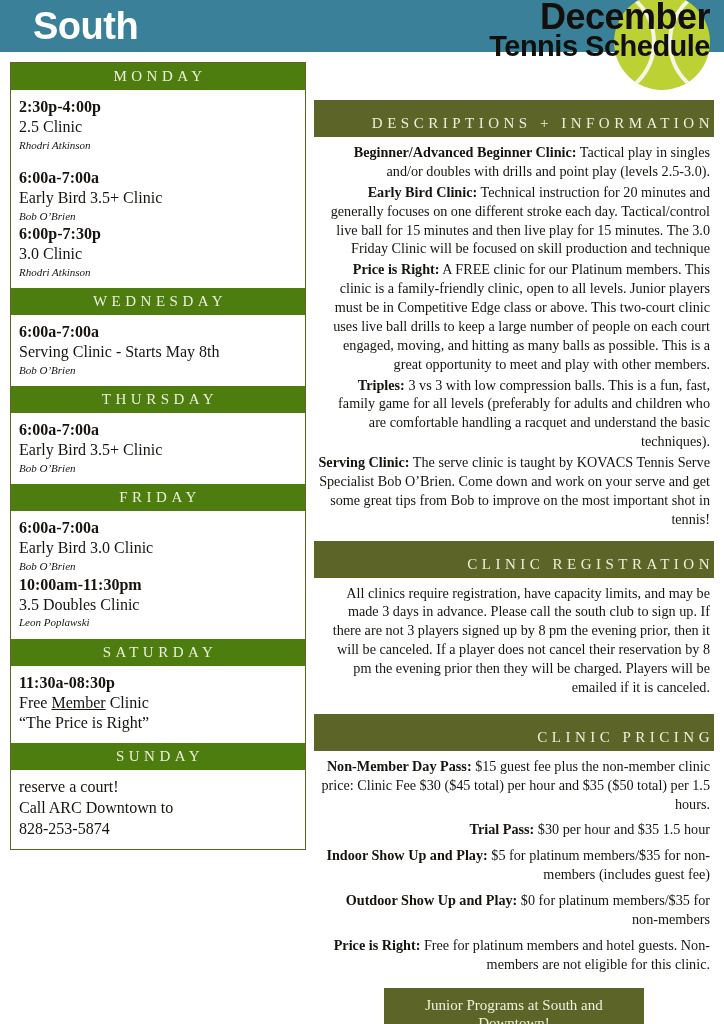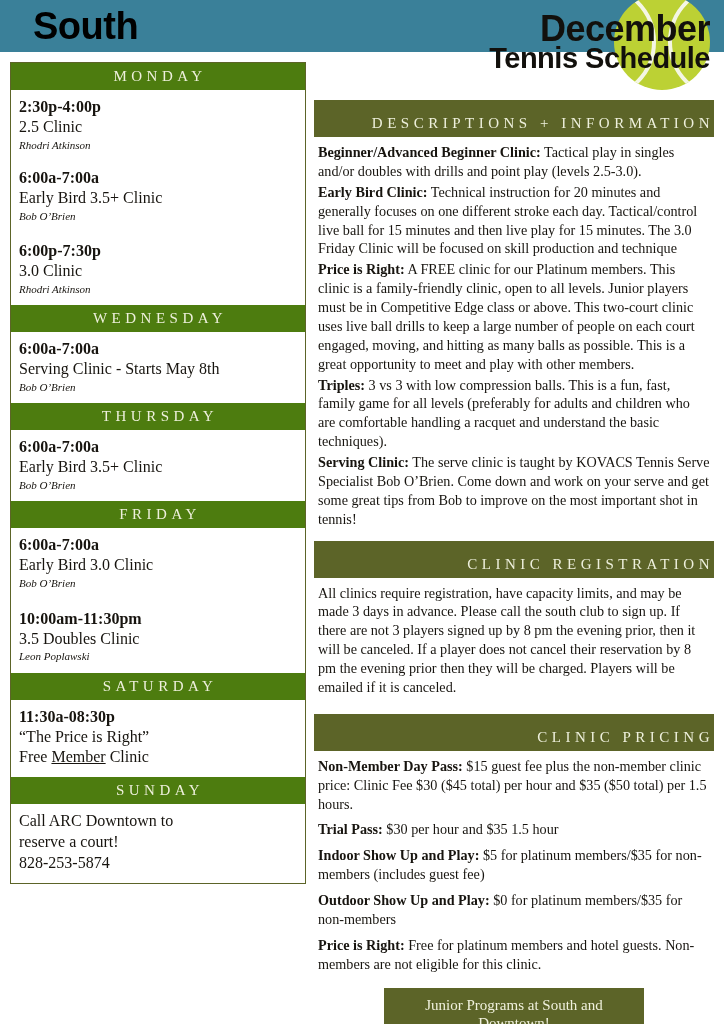--- a/index.html
+++ b/index.html
@@ -20,21 +20,21 @@
     width: 100%;
     background: #3a8099;
   }
   .header-title {
     position: absolute;
     left: 33px;
     top: 2px;
     font-family: "Liberation Sans", sans-serif;
     font-weight: bold;
     font-size: 38px;
-    color: #000000;
+    color: #ffffff;
     letter-spacing: -0.5px;
     line-height: 48px;
   }
 
   
   .ball {
     position: absolute;
     left: 614px;
     top: -6px;
     width: 96px;
@@ -50,21 +50,21 @@
     border-radius: 50%;
     width: 116px;
     height: 116px;
   }
   .ball .seam.s1 { left: -74px;  top: -10px; }
   .ball .seam.s2 { left:  54px;  top: -10px; }
 
   .title-block {
     position: absolute;
     right: 14px;
-    top: 12px;
+    top: 0px;
     z-index: 3;
     text-align: right;
     font-family: "Liberation Sans", sans-serif;
     font-weight: bold;
     color: #12100c;
     line-height: 0.93;
   }
   .title-month { font-size: 36px; letter-spacing: -0.5px; }
   .title-main  { font-size: 29px; letter-spacing: -0.5px; margin-left: 40px; }
 
@@ -92,21 +92,21 @@
     font-size: 15px;
     letter-spacing: 4.5px;
     padding: 5px 0 5px 4px;
     text-transform: uppercase;
   }
   .day-body {
     text-align: left;
     padding: 7px 8px 9px 8px;
     color: #17140f;
   }
-  .slot + .slot { margin-top: 18px; }
+  .slot + .slot { margin-top: 1px; }
   .slot-time  { font-size: 16px; font-weight: bold; line-height: 1.25; }
   .slot-name  { font-size: 16px; line-height: 1.3; }
   .slot-coach { font-size: 11px; font-style: italic; line-height: 1.3; }
   .slot-note  { font-size: 16px; line-height: 1.3; }
   .u { text-decoration: underline; }
 
   
   .info {
     flex: 1 1 auto;
     padding-top: 38px;
@@ -116,21 +116,21 @@
     color: #eef0dc;
     text-align: right;
     font-family: "Liberation Serif", serif;
     font-size: 15px;
     letter-spacing: 4.5px;
     padding: 15px 0 5px 4px;
     text-transform: uppercase;
     margin-bottom: 6px;
   }
   .para {
-    text-align: left;
+    text-align: right;
     font-size: 14.2px;
     line-height: 1.33;
     color: #17140f;
     margin-bottom: 7px;
     padding: 0 4px;
   }
   .para b { font-weight: bold; }
   .para.tight { margin-bottom: 2px; }
 
   .block-gap { height: 10px; }
@@ -213,29 +213,29 @@
         <div class="slot">
           <div class="slot-time">10:00am-11:30pm</div>
           <div class="slot-name">3.5 Doubles Clinic</div>
           <div class="slot-coach">Leon Poplawski</div>
         </div>
       </div>
       <div class="day-header">SATURDAY</div>
       <div class="day-body">
         <div class="slot">
           <div class="slot-time">11:30a-08:30p</div>
+          <div class="slot-name"><span>Free </span><span class="u">Member</span><span> Clinic</span></div>
           <div class="slot-name">“The Price is Right”</div>
-          <div class="slot-name"><span>Free </span><span class="u">Member</span><span> Clinic</span></div>
         </div>
       </div>
       <div class="day-header">SUNDAY</div>
       <div class="day-body">
         <div class="slot">
+          <div class="slot-note">reserve a court!</div>
           <div class="slot-note">Call ARC Downtown to</div>
-          <div class="slot-note">reserve a court!</div>
           <div class="slot-note">828-253-5874</div>
         </div>
       </div>
     </div>
 
   <div class="info">
 
     <div class="section-header">DESCRIPTIONS + INFORMATION</div>
     <div id="descriptions-root">
         <div class="para tight"><b>Beginner/Advanced Beginner Clinic:</b><span> Tactical play in singles and/or doubles with drills and point play (levels 2.5-3.0).</span></div>

